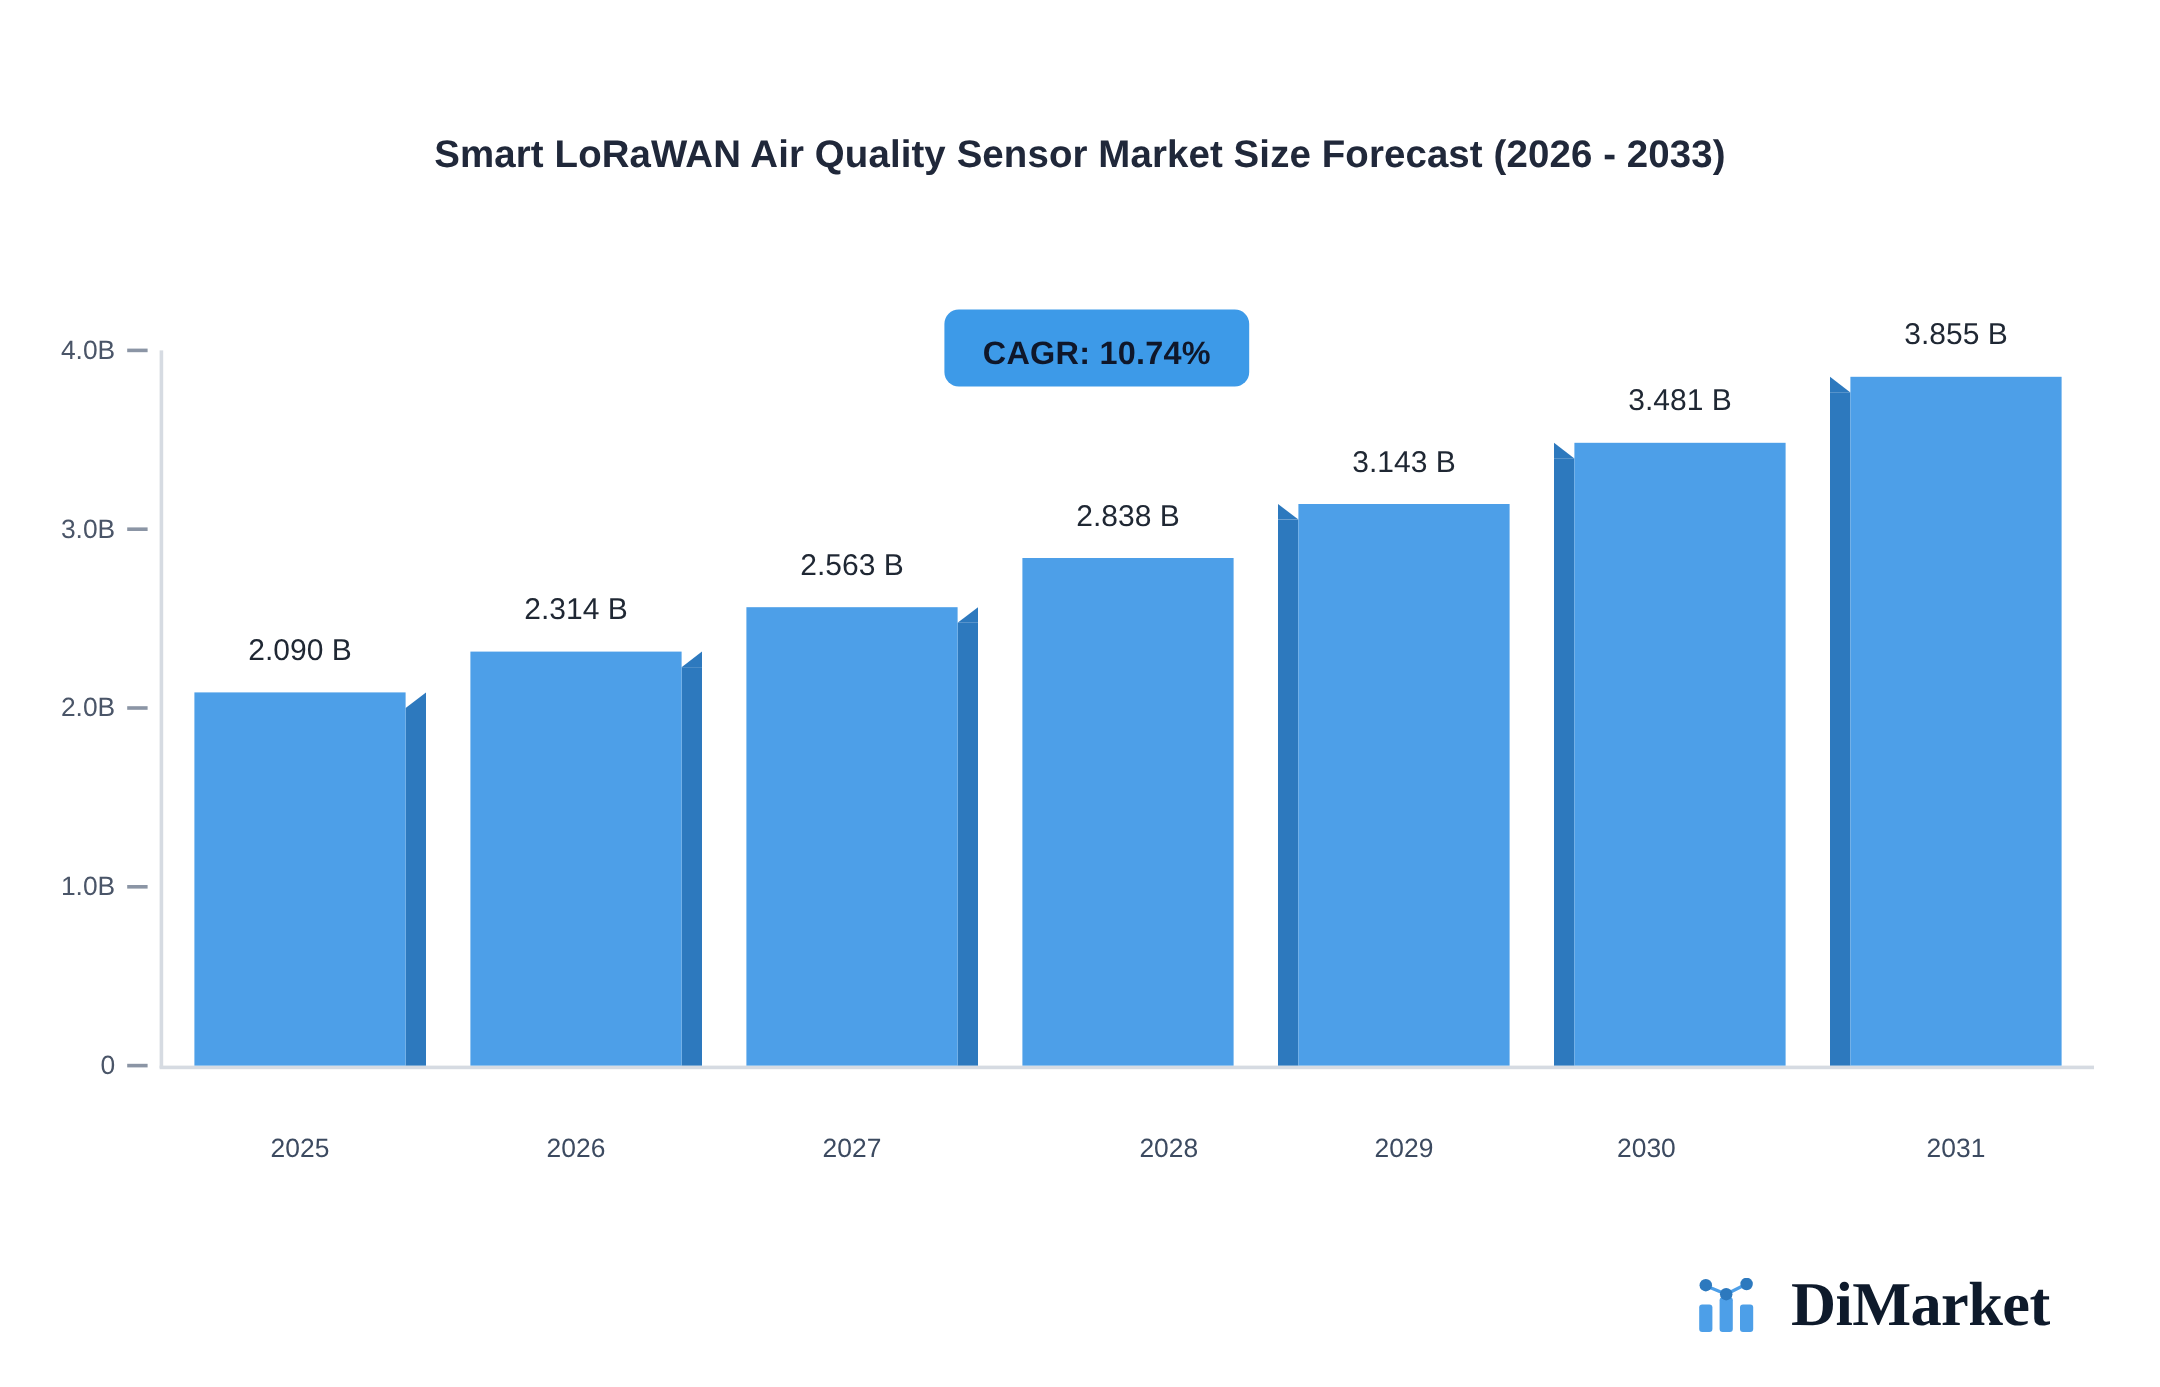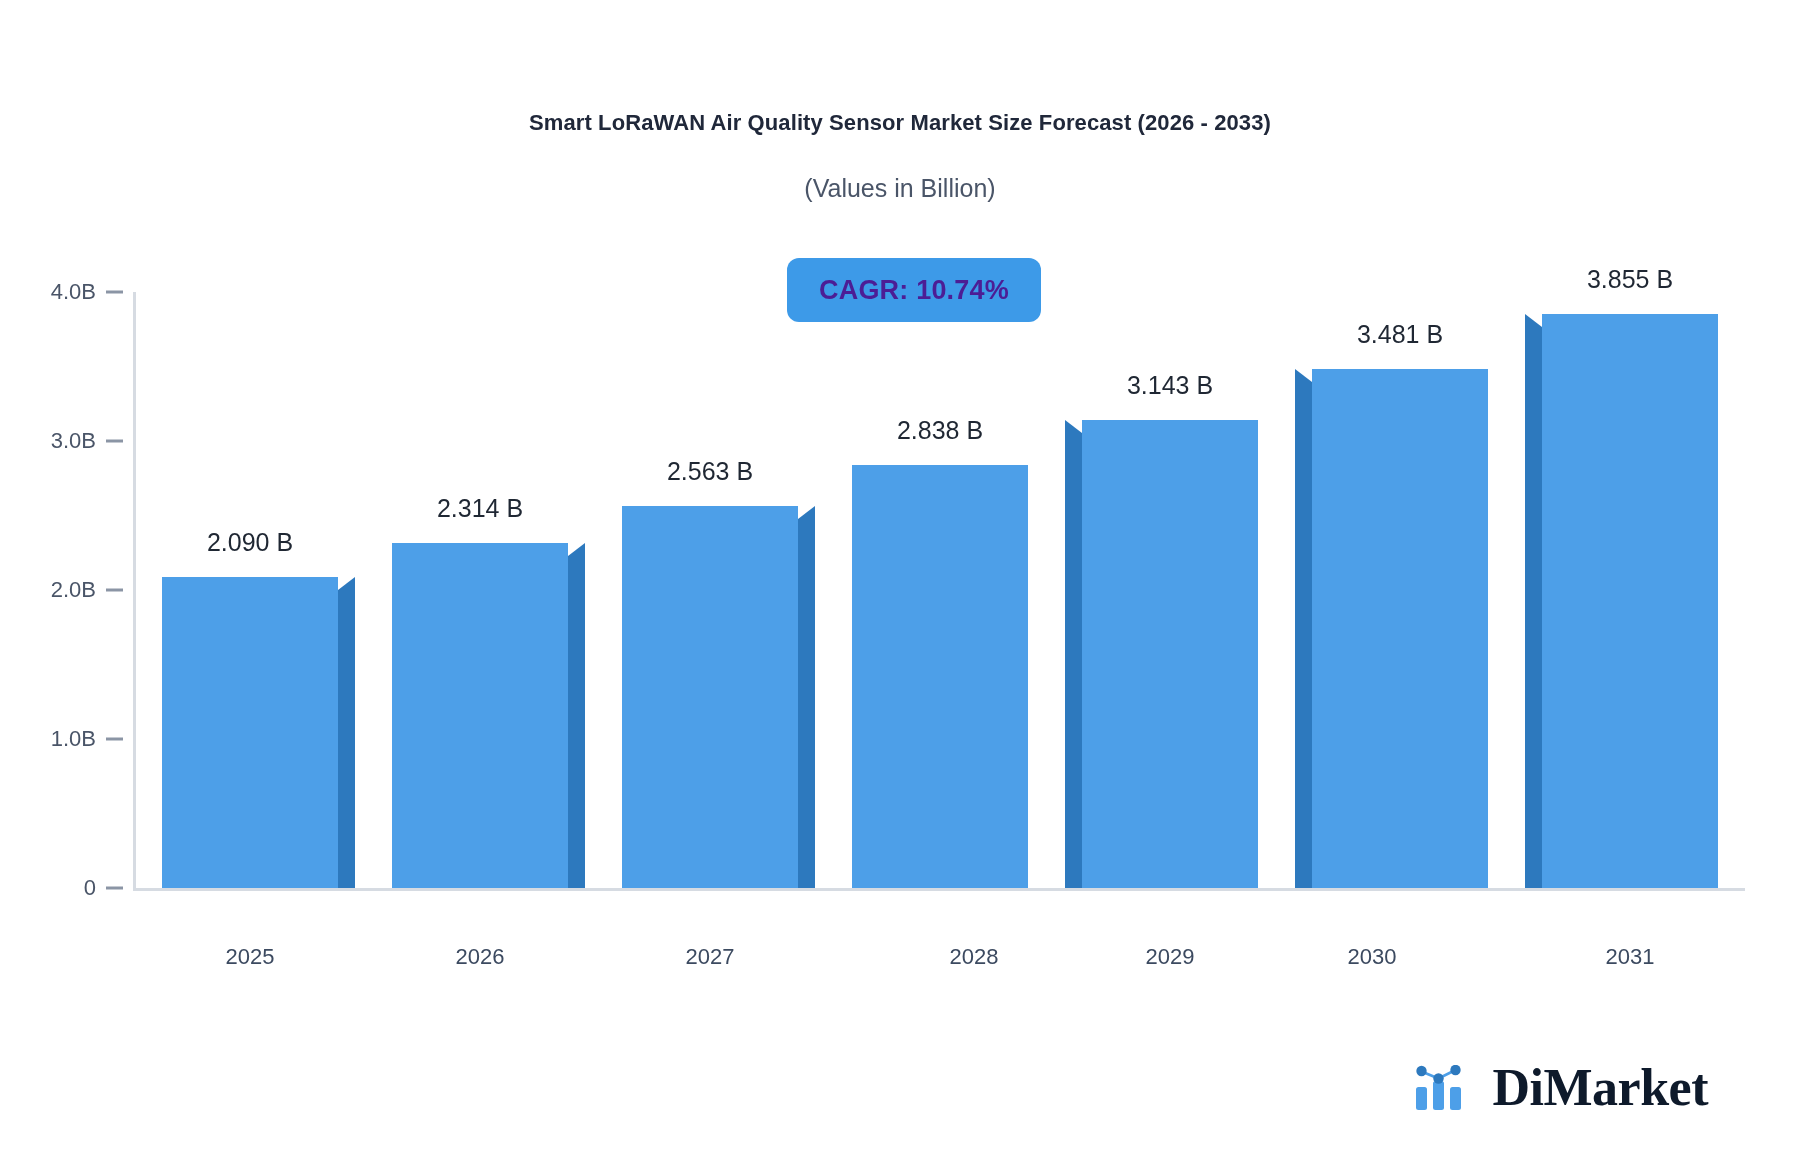--- a/index.html
+++ b/index.html
@@ -16,21 +16,21 @@
     height: 1156px;
     background: #ffffff;
   }
 
   
   #chart-title {
     position: absolute;
     left: 0; top: 110px;
     width: 1800px;
     text-align: center;
-    font-size: 22px;
+    font-size: 32px;
     font-weight: bold;
     color: #20283a;
     letter-spacing: 0.1px;
     white-space: nowrap;
   }
   #chart-subtitle {
     position: absolute;
     left: 0; top: 174px;
     width: 1800px;
     text-align: center;
@@ -38,27 +38,27 @@
     font-weight: normal;
     color: #4a5568;
     white-space: nowrap;
   }
 
   
   #cagr-badge {
     position: absolute;
     left: 787px; top: 258px;
     height: 64px;
-    padding: 0 32px;
+    padding: 12px 32px;
     display: flex;
-    align-items: center;
+    align-items: flex-end;
     justify-content: center;
     background: #3d9ae8;
     border-radius: 12px;
-    color: #4c1d95;
+    color: #0f172a;
     font-size: 27px;
     font-weight: bold;
     letter-spacing: 0.2px;
     white-space: nowrap;
     z-index: 6;
   }
 
   
   #plot {
     position: absolute;
@@ -184,21 +184,20 @@
     line-height: 1;
   }
 </style>
 </head>
 <body>
 
 <div id="root">
 
   <div id="chart-title">Smart LoRaWAN Air Quality Sensor Market Size Forecast (2026 - 2033)</div>
 
-  <div id="chart-subtitle">(Values in Billion)</div>
 
   <div id="cagr-badge">
     <span>CAGR: 10.74%</span>
   </div>
 
   <div id="axis-y-line"></div>
   <div id="axis-x-line"></div>
 
   <div id="yticks">
       <div class="ytick" style="top: 888px;">0</div>

